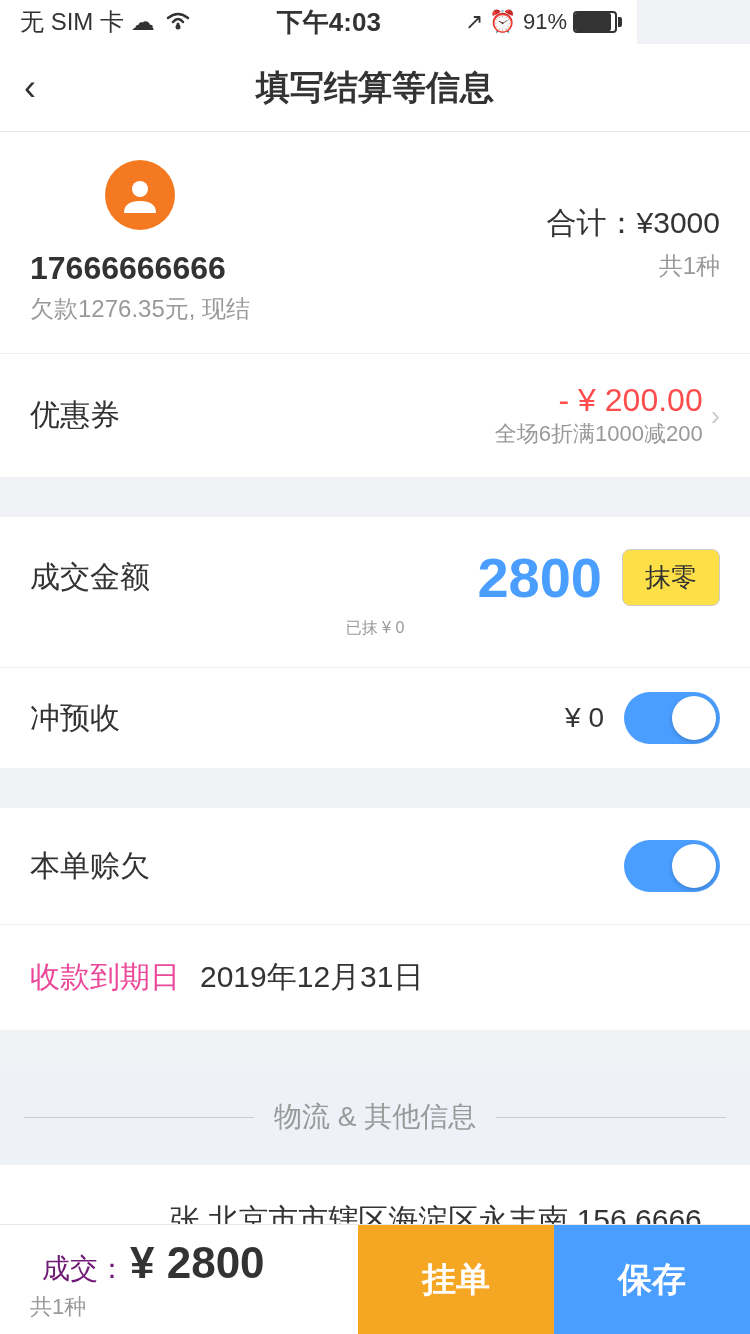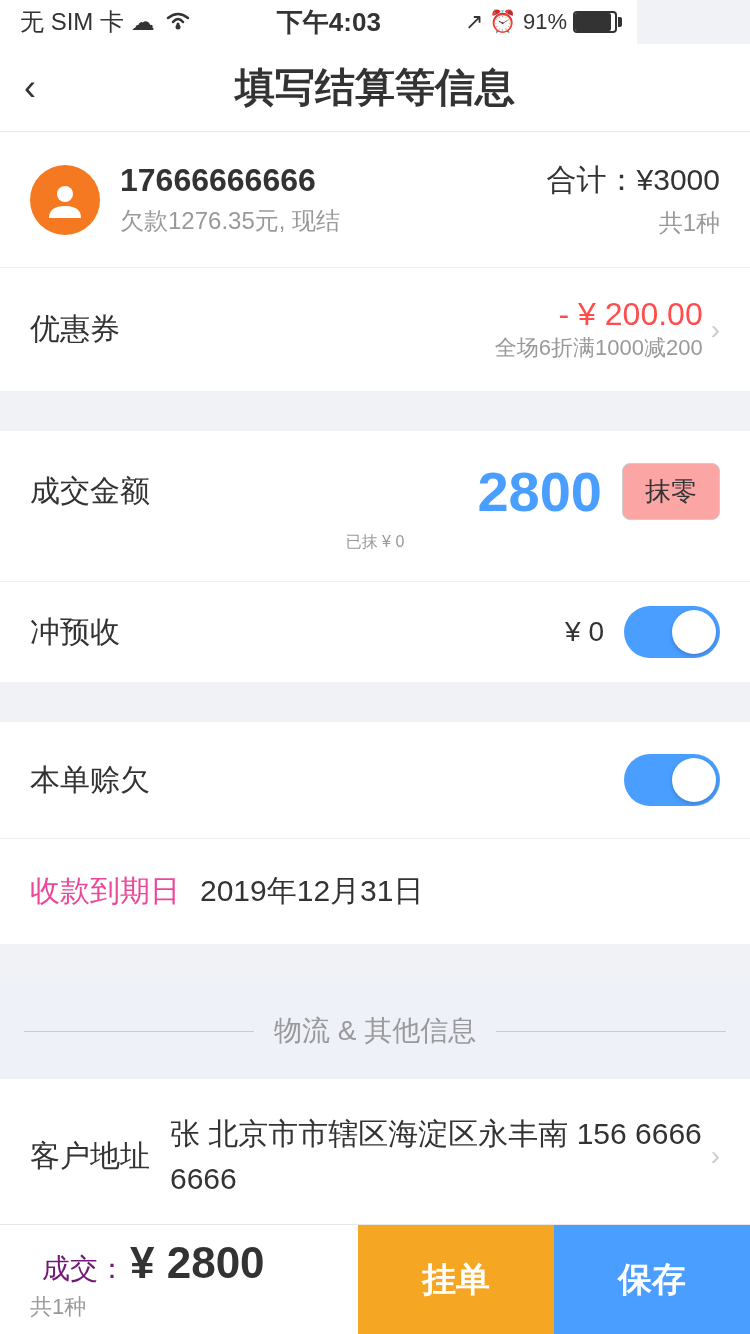--- a/index.html
+++ b/index.html
@@ -53,21 +53,21 @@
       border-bottom: 1px solid #e8e8e8;
     }
     .nav-back {
       position: absolute;
       left: 24px;
       font-size: 36px;
       color: #333;
       cursor: pointer;
     }
     .nav-title {
-      font-size: 40px;
+      font-size: 34px;
       font-weight: 600;
       color: #333;
     }
 
     
     .content {
       width: 750px;
       background: #f0f2f5;
     }
 
@@ -78,21 +78,21 @@
     }
 
     
     .user-row {
       display: flex;
       align-items: center;
       justify-content: space-between;
       padding: 28px 30px;
       background: #fff;
     }
-    .user-left { display: flex; align-items: center; gap: 20px; }
+    .user-left { display: flex; align-items: center; gap: 20px; flex-direction: column; }
     .avatar {
       width: 70px; height: 70px; border-radius: 50%; background: #f47920;
       display: flex; align-items: center; justify-content: center;
       font-size: 30px; color: #fff;
     }
     .user-info {}
     .user-phone { font-size: 32px; font-weight: 600; color: #333; }
     .user-sub { font-size: 24px; color: #999; margin-top: 6px; }
     .user-right { text-align: right; }
     .user-total { font-size: 30px; color: #333; }
@@ -130,21 +130,21 @@
     }
     .amount-label { font-size: 30px; color: #333; }
     .amount-value-block { display: flex; align-items: center; gap: 20px; }
     .amount-number { font-size: 56px; font-weight: 700; color: #4a9eff; }
     .round-btn {
       border: 1px solid #ccc;
       border-radius: 8px;
       padding: 10px 22px;
       font-size: 26px;
       color: #333;
-      background: #fca5a5;
+      background: #fde047;
       cursor: pointer;
     }
     .amount-sub { font-size: 16px; color: #999; margin-top: 8px; text-align: center; }
 
     
     .precollect-row {
       display: flex;
       align-items: center;
       justify-content: space-between;
       padding: 24px 30px;

